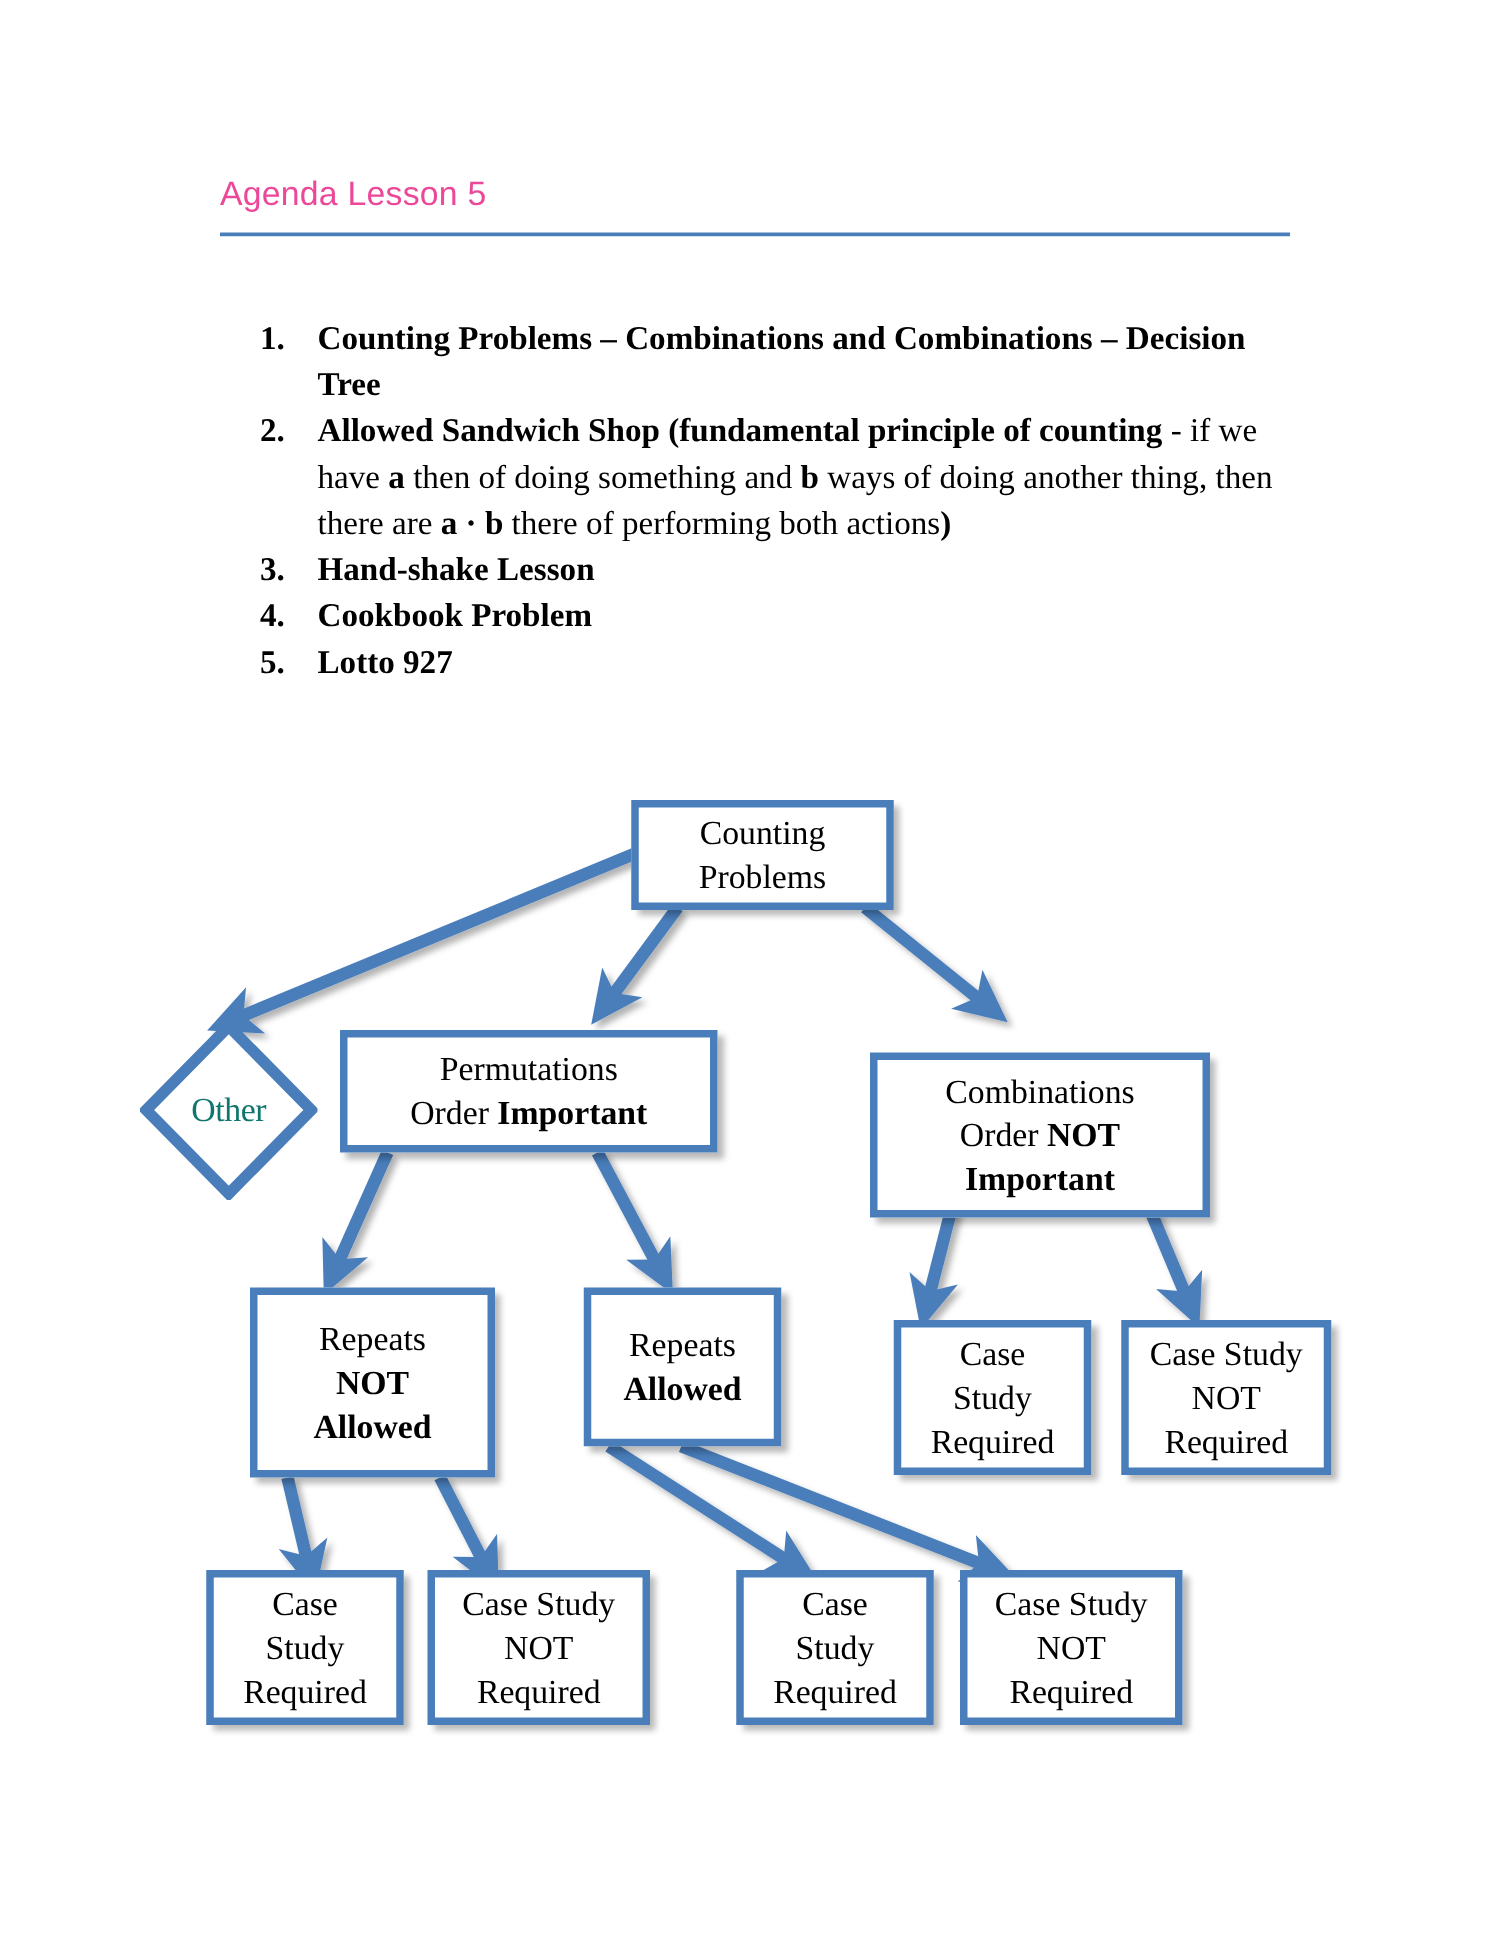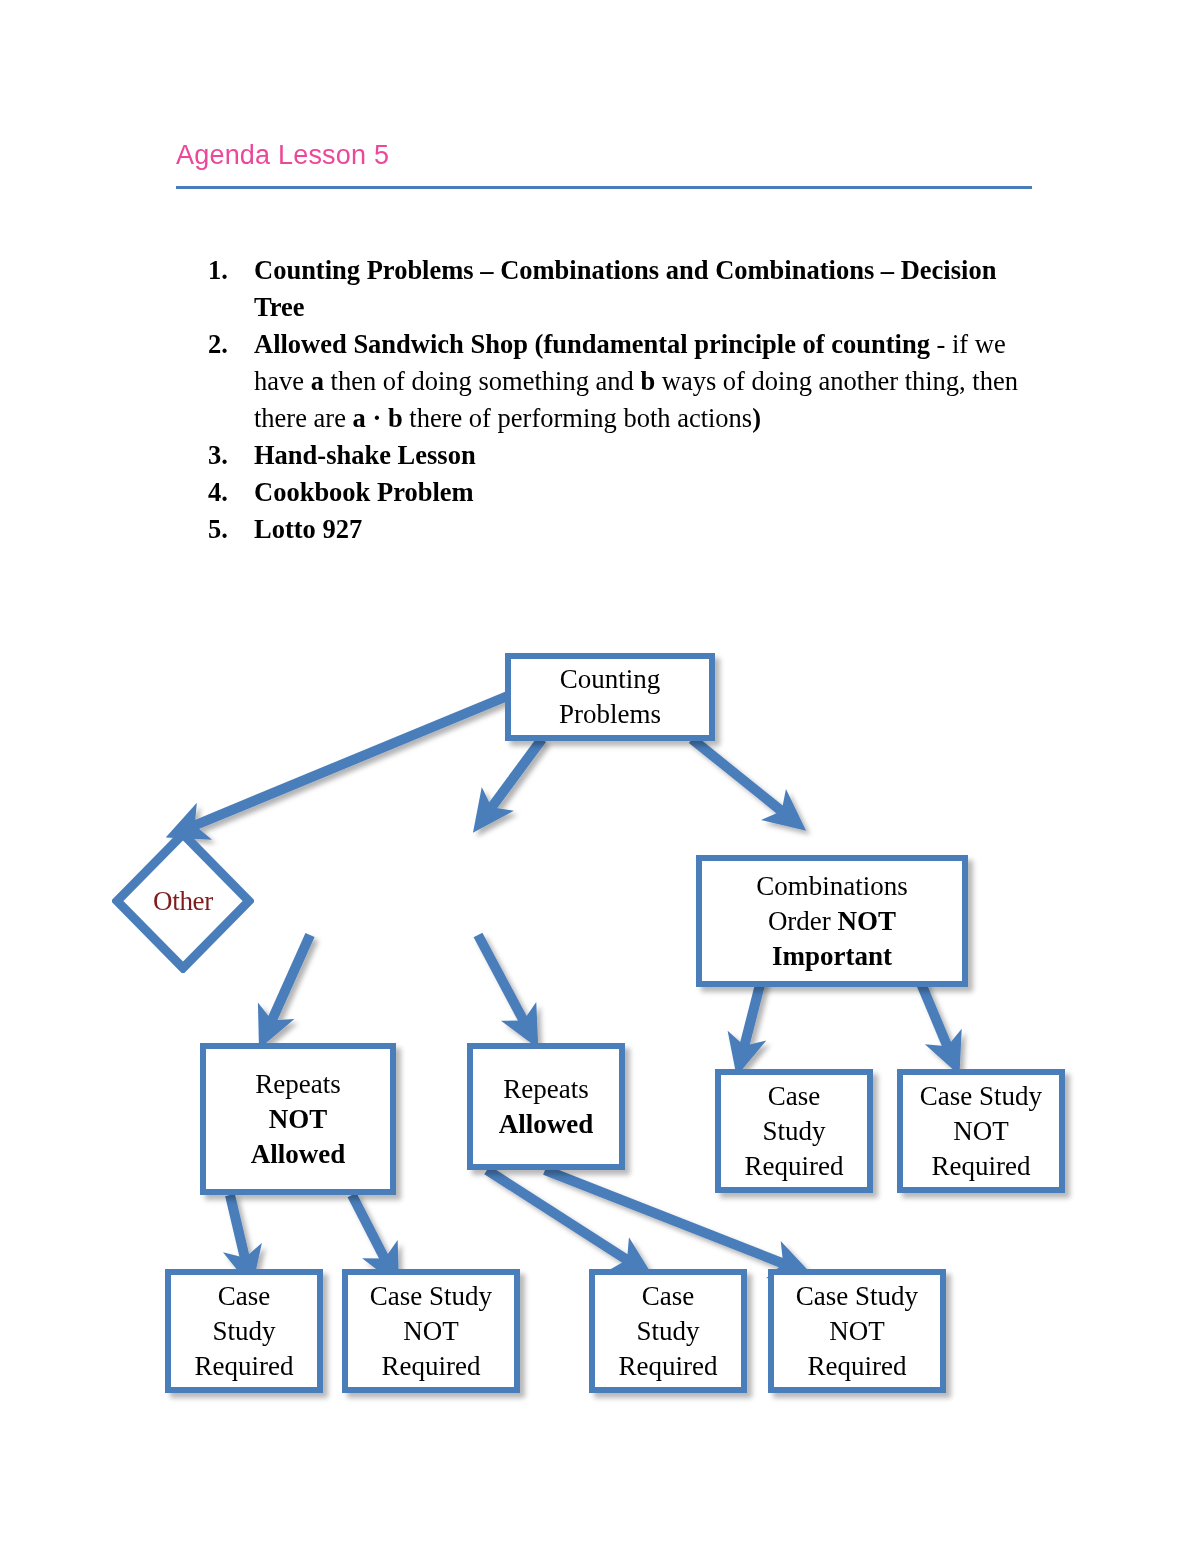--- a/index.html
+++ b/index.html
@@ -60,21 +60,21 @@
     flex: 1 1 auto;
   }
   .agenda-text.bold { font-weight: bold; }
   .agenda-text b { font-weight: bold; }
   .agenda-text .reg { font-weight: normal; }
 
   
   .diagram {
     position: absolute;
     left: 0;
-    top: 17px;
+    top: 4px;
     width: 1200px;
     height: 1534px;
     pointer-events: none;
   }
   .diagram svg { display: block; }
 
   .node {
     position: absolute;
     box-sizing: border-box;
     background: #ffffff;
@@ -106,21 +106,21 @@
     position: absolute;
     left: 0;
     top: 0;
     width: 100%;
     height: 100%;
     display: flex;
     align-items: center;
     justify-content: center;
     font-family: "Liberation Serif", serif;
     font-size: 27px;
-    color: #7f1d1d;
+    color: #0f766e;
     letter-spacing: -0.3px;
   }
 </style>
 </head>
 <body>
 
 <div class="doc-title">Agenda Lesson 5</div>
 <div class="title-rule"></div>
 
 <div class="agenda-list">
@@ -197,20 +197,26 @@
     </div>
   </div>
 
   <div class="diamond-wrap" style="left:112px; top:812px; width:142px; height:144px;">
     <svg class="diamond-shape" width="142" height="144">
       <polygon points="71,5 137,72 71,139 5,72" fill="#ffffff" stroke="#4A7EBB" stroke-width="9"></polygon>
     </svg>
     <div class="diamond-label">Other</div>
   </div>
 
+  <div class="node" style="left:272px; top:820px; width:302px; height:98px;">
+    <div class="inner">
+      <span>Permutations</span><br>
+      <span>Order </span><b>Important</b>
+    </div>
+  </div>
 
   <div class="node" style="left:696px; top:820px; width:272px; height:132px;margin-top:18px;">
     <div class="inner">
       <span>Combinations</span><br>
       <span>Order </span><b>NOT</b><br>
       <b>Important</b>
     </div>
   </div>
 
   <div class="node" style="left:200px; top:1026px; width:196px; height:152px;">

